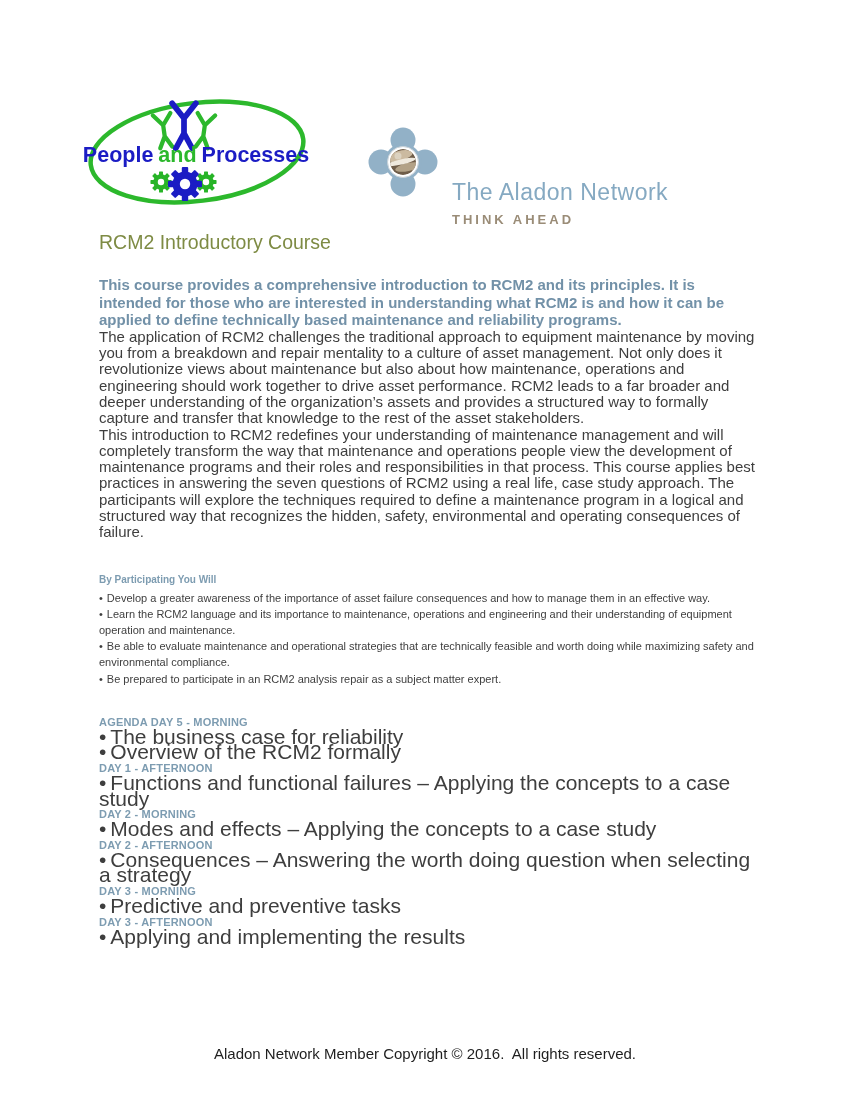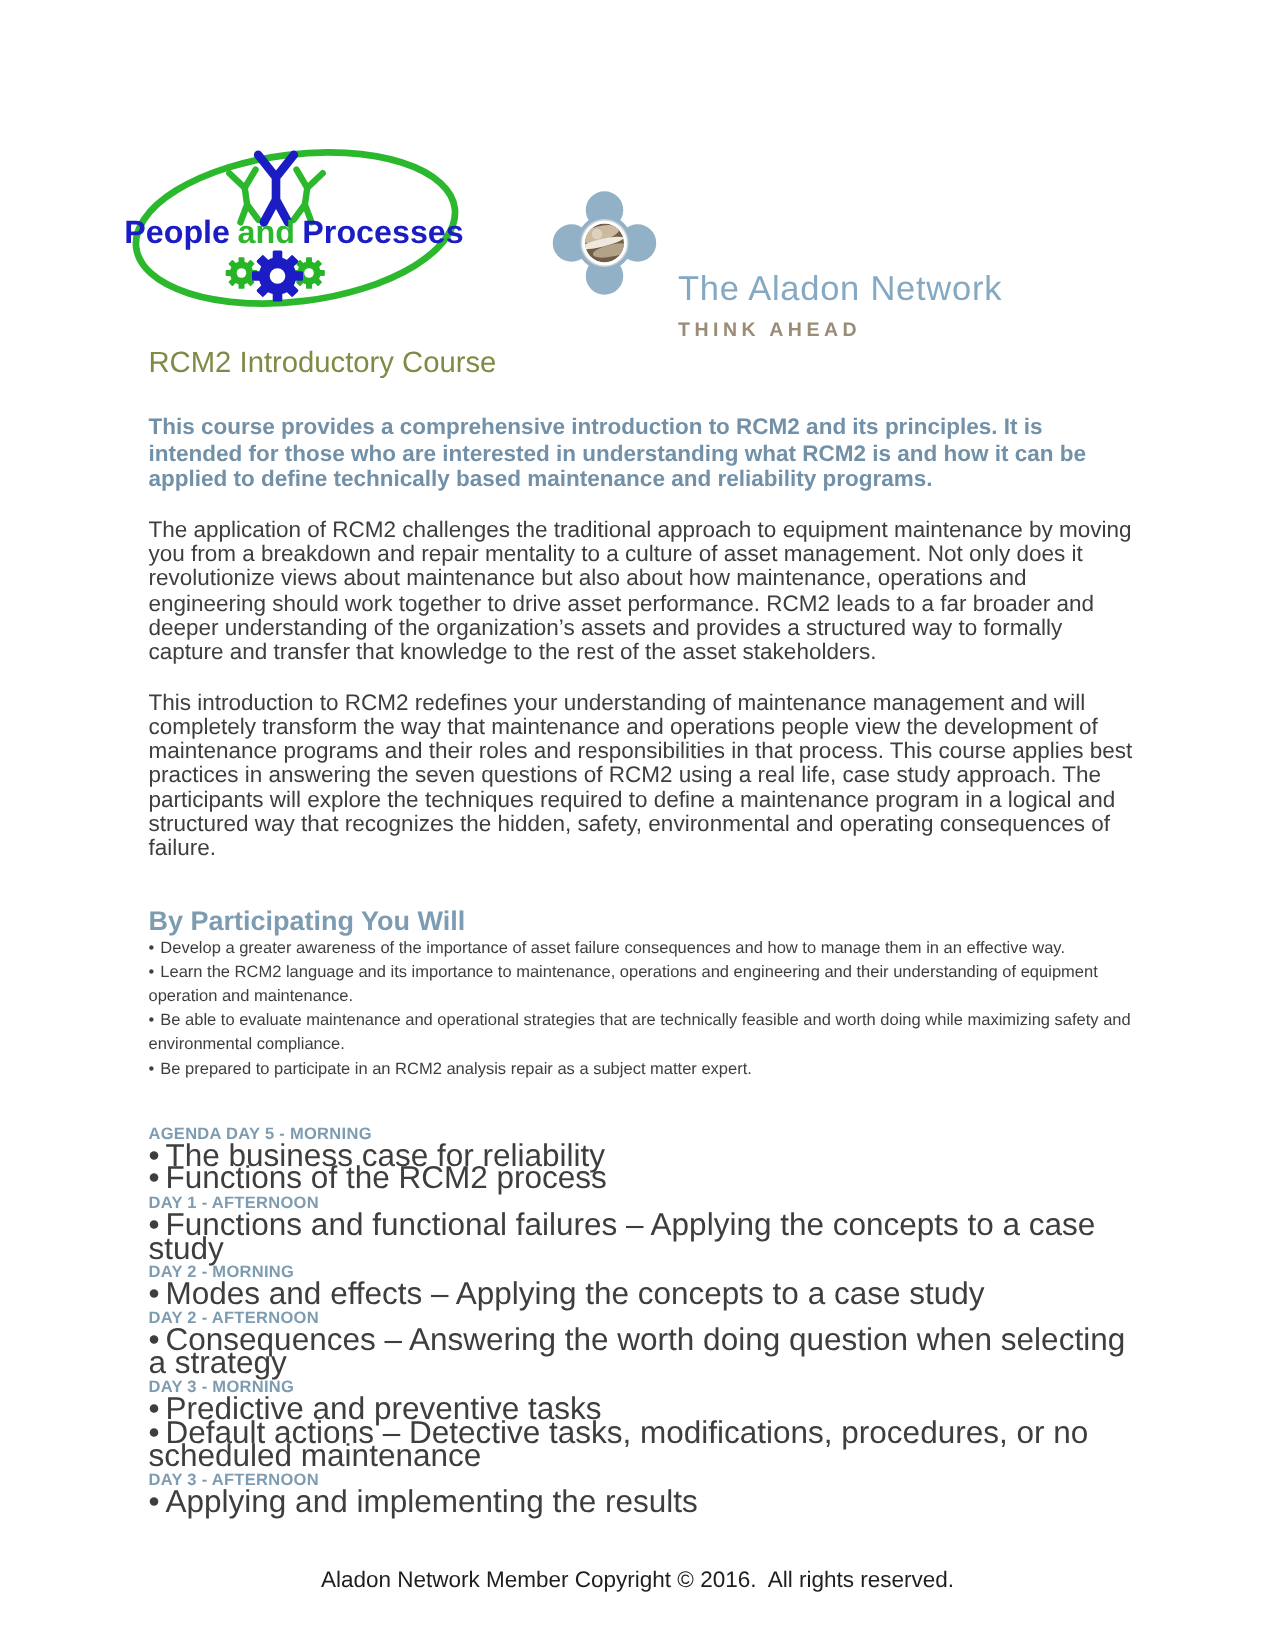--- a/index.html
+++ b/index.html
@@ -25,23 +25,23 @@
 
   
   .content{position:absolute;left:99px;top:230px;width:662px;color:#3e3e3e;}
   .doc-title{
     font-size:19.5px;font-weight:normal;color:#7e8b44;line-height:24px;margin:0;
   }
   .intro{
     margin-top:22px;font-size:15px;font-weight:bold;color:#7291a8;
     line-height:17.6px;
   }
-  .para{margin-top:17px;font-size:15px;line-height:16.3px;color:#3e3e3e;}
+  .para{font-size:15px;line-height:16.3px;color:#3e3e3e;}
   .section-heading{
-    margin-top:30px;font-size:18px;font-weight:bold;color:#7d9cb1;
+    margin-top:30px;font-size:10px;font-weight:bold;color:#7d9cb1;
     line-height:18px;
   }
   .bullet-list{margin-top:1px;}
   .bullet-item{font-size:11px;line-height:16.2px;color:#3e3e3e;}
   .bullet-marker{margin-right:4px;}
 
   .agenda{margin-top:28px;}
   .agenda-heading{
     font-size:11px;font-weight:bold;color:#7d9cb1;line-height:14px;
     letter-spacing:0.2px;margin-top:1px;
@@ -153,34 +153,33 @@
       <div class="bullet-item"><span class="bullet-marker">•</span><span>Develop a greater awareness of the importance of asset failure consequences and how to manage them in an effective way.</span></div>
       <div class="bullet-item"><span class="bullet-marker">•</span><span>Learn the RCM2 language and its importance to maintenance, operations and engineering and their understanding of equipment operation and maintenance.</span></div>
       <div class="bullet-item"><span class="bullet-marker">•</span><span>Be able to evaluate maintenance and operational strategies that are technically feasible and worth doing while maximizing safety and environmental compliance.</span></div>
       <div class="bullet-item"><span class="bullet-marker">•</span><span>Be prepared to participate in an RCM2 analysis repair as a subject matter expert.</span></div>
     </div>
 
     <div class="agenda">
 
       <div class="agenda-heading">AGENDA DAY 5 - MORNING</div>
       <div class="agenda-item"><span class="bullet-marker">•</span><span>The business case for reliability</span></div>
-      <div class="agenda-item"><span class="bullet-marker">•</span><span>Functions of the RCM2 process</span></div>
+      <div class="agenda-item"><span class="bullet-marker">•</span><span>Overview of the RCM2 formally</span></div>
 
       <div class="agenda-heading">DAY 1 - AFTERNOON</div>
       <div class="agenda-item"><span class="bullet-marker">•</span><span>Functions and functional failures – Applying the concepts to a case study</span></div>
 
       <div class="agenda-heading">DAY 2 - MORNING</div>
       <div class="agenda-item"><span class="bullet-marker">•</span><span>Modes and effects – Applying the concepts to a case study</span></div>
 
       <div class="agenda-heading">DAY 2 - AFTERNOON</div>
       <div class="agenda-item"><span class="bullet-marker">•</span><span>Consequences – Answering the worth doing question when selecting a strategy</span></div>
 
       <div class="agenda-heading">DAY 3 - MORNING</div>
       <div class="agenda-item"><span class="bullet-marker">•</span><span>Predictive and preventive tasks</span></div>
-      <div class="agenda-item"><span class="bullet-marker">•</span><span>Default actions – Detective tasks, modifications, procedures, or no scheduled maintenance</span></div>
 
       <div class="agenda-heading">DAY 3 - AFTERNOON</div>
       <div class="agenda-item"><span class="bullet-marker">•</span><span>Applying and implementing the results</span></div>
 
     </div>
   </div>
 
   <div class="footer">
     <div>Aladon Network Member Copyright © 2016.  All rights reserved.</div>
     

